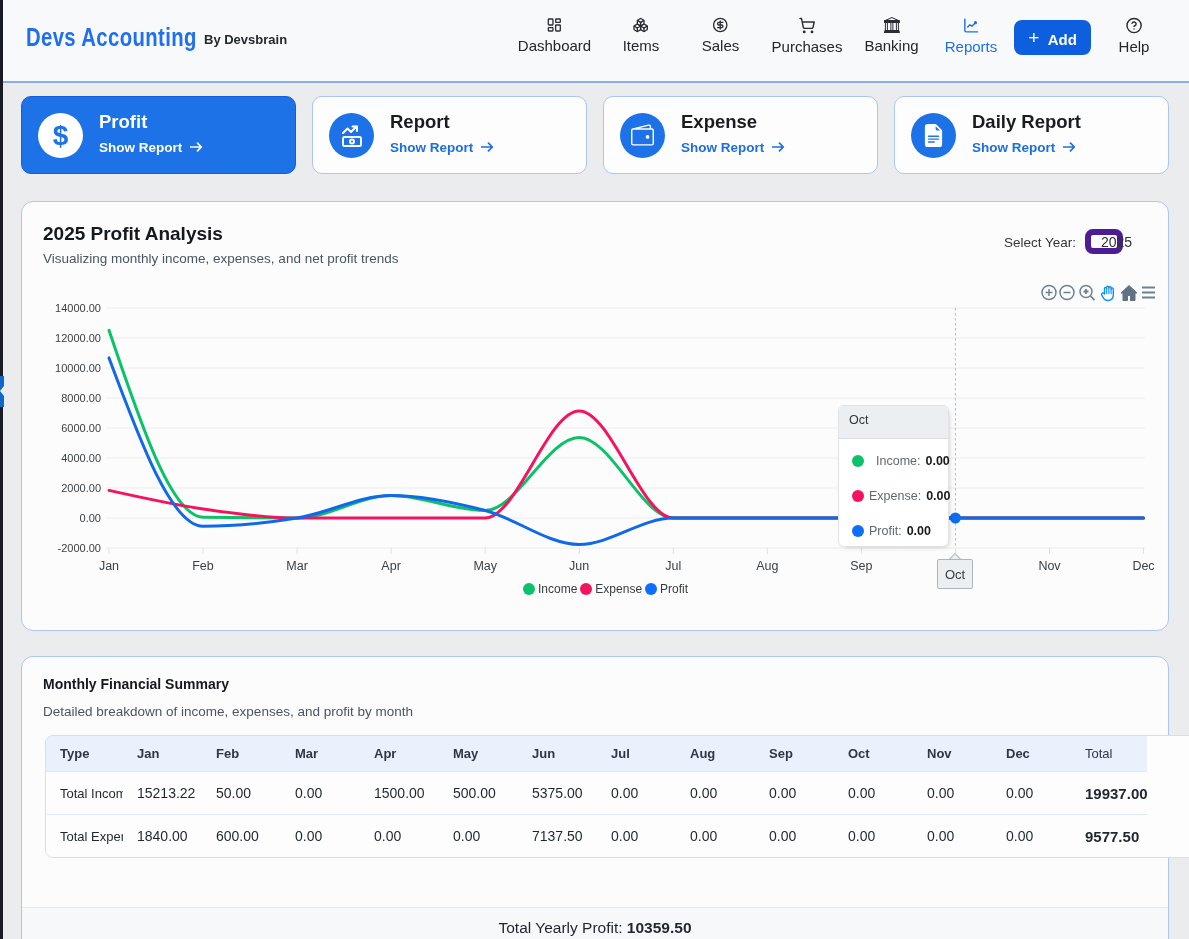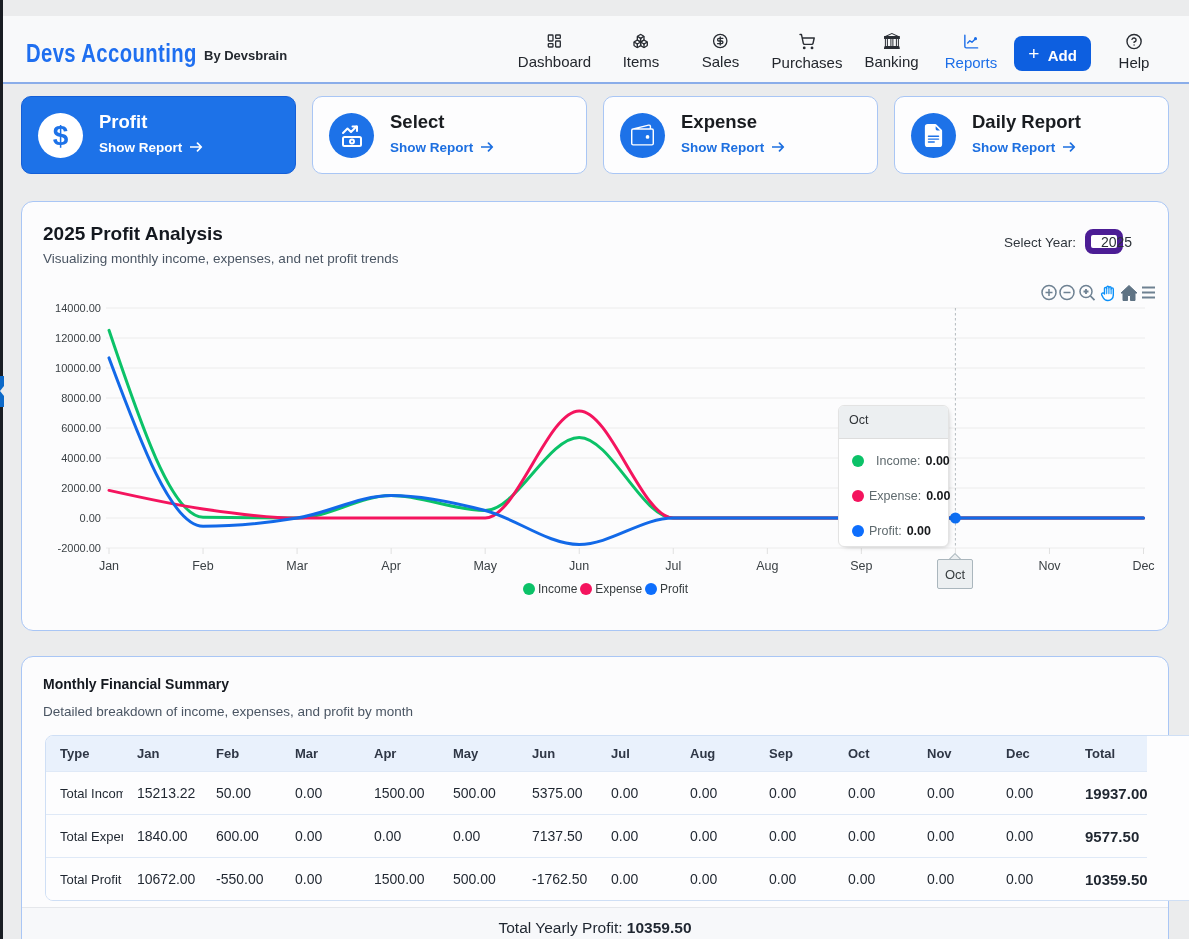--- a/index.html
+++ b/index.html
@@ -4,21 +4,21 @@
 <style>
 * { margin:0; padding:0; box-sizing:border-box; }
 html,body { width:1189px; height:939px; overflow:hidden; }
 body { font-family:"Liberation Sans", sans-serif; background:#ebeced; position:relative; }
 .abs { position:absolute; }
 
 #leftbar { position:absolute; left:0; top:0; width:3px; height:939px; background:#191d23; z-index:50; }
 #lefttab { position:absolute; left:0; top:376px; width:4px; height:31px; background:#0c69c8; z-index:51; }
 #lefttab:after { content:""; position:absolute; left:0; top:10px; border-right:4px solid #ebeced; border-top:5px solid transparent; border-bottom:5px solid transparent; }
 
-#nav { position:absolute; left:0; top:16px; width:1189px; height:68px; background:#f8f9fa; border-bottom:2px solid #8aade9; }
+#nav { position:absolute; left:0; top:0; width:1189px; height:83px; background:#f8f9fa; border-bottom:2px solid #8aade9; }
 #logo { position:absolute; left:26px; top:22px; font-size:26px; font-weight:bold; color:#1f6ff0; letter-spacing:0.5px; transform:scaleX(0.78); transform-origin:left center; white-space:nowrap; }
 #bydevs { position:absolute; left:204px; top:32px; font-size:13px; font-weight:bold; color:#24292f; }
 .navitem { position:absolute; top:17px; transform:translateX(-50%); text-align:center; color:#23272d; }
 .navitem svg { display:block; margin:0 auto 4px; }
 .navitem .lbl { font-size:15px; line-height:18px; }
 .navitem.active { color:#1d6fe8; }
 #addbtn { position:absolute; left:1014px; top:20px; width:77px; height:35px; background:#0d5fe0; border-radius:8px; color:#fff; font-size:15px; font-weight:bold; text-align:center; line-height:35px; }
 
 .card { position:absolute; top:96px; height:78px; width:275px; border-radius:10px; background:#fdfdfe; border:1px solid #a9c6f5; }
 .card.blue { background:#1d72e8; border-color:#145fd8; }
@@ -35,21 +35,21 @@
 p.cardsub { font-size:13.5px; color:#4a5563; }
 
 #selwrap { position:absolute; left:983px; top:22px; font-size:13.5px; font-weight:normal; color:#30363d; }
 
 table { border-collapse:separate; border-spacing:0; table-layout:fixed; width:1101px; font-size:14px; color:#1f2630; }
 th, td { overflow:hidden; white-space:nowrap; text-align:left; padding:0 0 0 14px; }
 thead th { background:#e9f1fc; font-size:13px; font-weight:bold; color:#2f3746; height:35px; }
 tbody td { height:43px; border-top:1px solid #dfe9f7; background:#fdfdfe; }
 td.rowname { font-size:13px; }
 td.total { font-weight:bold; font-size:15px; }
-th.total { font-weight:bold; }
+th.total { font-weight:normal; }
 </style>
 </head>
 <body>
 <div id="leftbar"></div>
 <div id="lefttab"></div>
 <div id="nav">
   <div id="logo">Devs Accounting</div>
   <div id="bydevs">By Devsbrain</div>
   <div class="navitem" style="left:554.5px">
     <svg width="16" height="16" viewBox="0 0 24 24" fill="none" stroke="#2a2e34" stroke-width="2" stroke-linecap="round" stroke-linejoin="round">
@@ -129,21 +129,21 @@
 </div>
 <div class="card" style="left:312px">
   <div class="cicon">
     <svg width="24" height="24" viewBox="0 0 24 24" fill="none" stroke="#fff" stroke-width="2" stroke-linecap="round" stroke-linejoin="round">
         <path d="m3 9 4.5-4.5L11 8l5.5-5.5"></path>
         <path d="M12.5 2.5H17V7"></path>
         <rect x="3" y="13" width="18" height="9" rx="1.5"></rect>
         <circle cx="12" cy="17.5" r="2"></circle>
       </svg>
   </div>
-  <div class="ctitle">Select</div>
+  <div class="ctitle">Report</div>
   <div class="clink">Show Report <svg width="13" height="10" viewBox="0 0 13 10" style="margin-left:4px">
         <path d="M0.5 5h10.5M7.5 1.2L11.3 5l-3.8 3.8" stroke="currentColor" stroke-width="1.7" fill="none" stroke-linecap="round" stroke-linejoin="round"></path>
       </svg></div>
 </div>
 <div class="card" style="left:603px">
   <div class="cicon">
     <svg width="23" height="23" viewBox="0 0 16 16" fill="#fff">
         <path d="M12.136.326A1.5 1.5 0 0 1 14 1.78V3h.5A1.5 1.5 0 0 1 16 4.5v9a1.5 1.5 0 0 1-1.5 1.5h-13A1.5 1.5 0 0 1 0 13.5v-9a1.5 1.5 0 0 1 1.432-1.499L12.136.326ZM5.562 3H13V1.78a.5.5 0 0 0-.621-.484L5.562 3ZM1.5 4a.5.5 0 0 0-.5.5v9a.5.5 0 0 0 .5.5h13a.5.5 0 0 0 .5-.5v-9a.5.5 0 0 0-.5-.5h-13Z"></path>
         <circle cx="11.5" cy="9" r="1.3"></circle>
       </svg>
@@ -335,32 +335,16 @@
           <td>0.00</td>
           <td>7137.50</td>
           <td>0.00</td>
           <td>0.00</td>
           <td>0.00</td>
           <td>0.00</td>
           <td>0.00</td>
           <td>0.00</td>
           <td class="total">9577.50</td>
         </tr>
-  <tr>
-          <td class="rowname">Total Profit</td>
-          <td>10672.00</td>
-          <td>-550.00</td>
-          <td>0.00</td>
-          <td>1500.00</td>
-          <td>500.00</td>
-          <td>-1762.50</td>
-          <td>0.00</td>
-          <td>0.00</td>
-          <td>0.00</td>
-          <td>0.00</td>
-          <td>0.00</td>
-          <td>0.00</td>
-          <td class="total">10359.50</td>
-        </tr>
  </tbody>
 </table>
 </div>
 <div class="abs" style="left:22px; top:907px; width:1146px; height:69px; background:#f7f8fa; border-top:1px solid #e5e7eb; text-align:center; font-size:15.5px; color:#1f2630; padding-top:11px;">Total Yearly Profit: <b>10359.50</b></div>
 
 </body></html>

